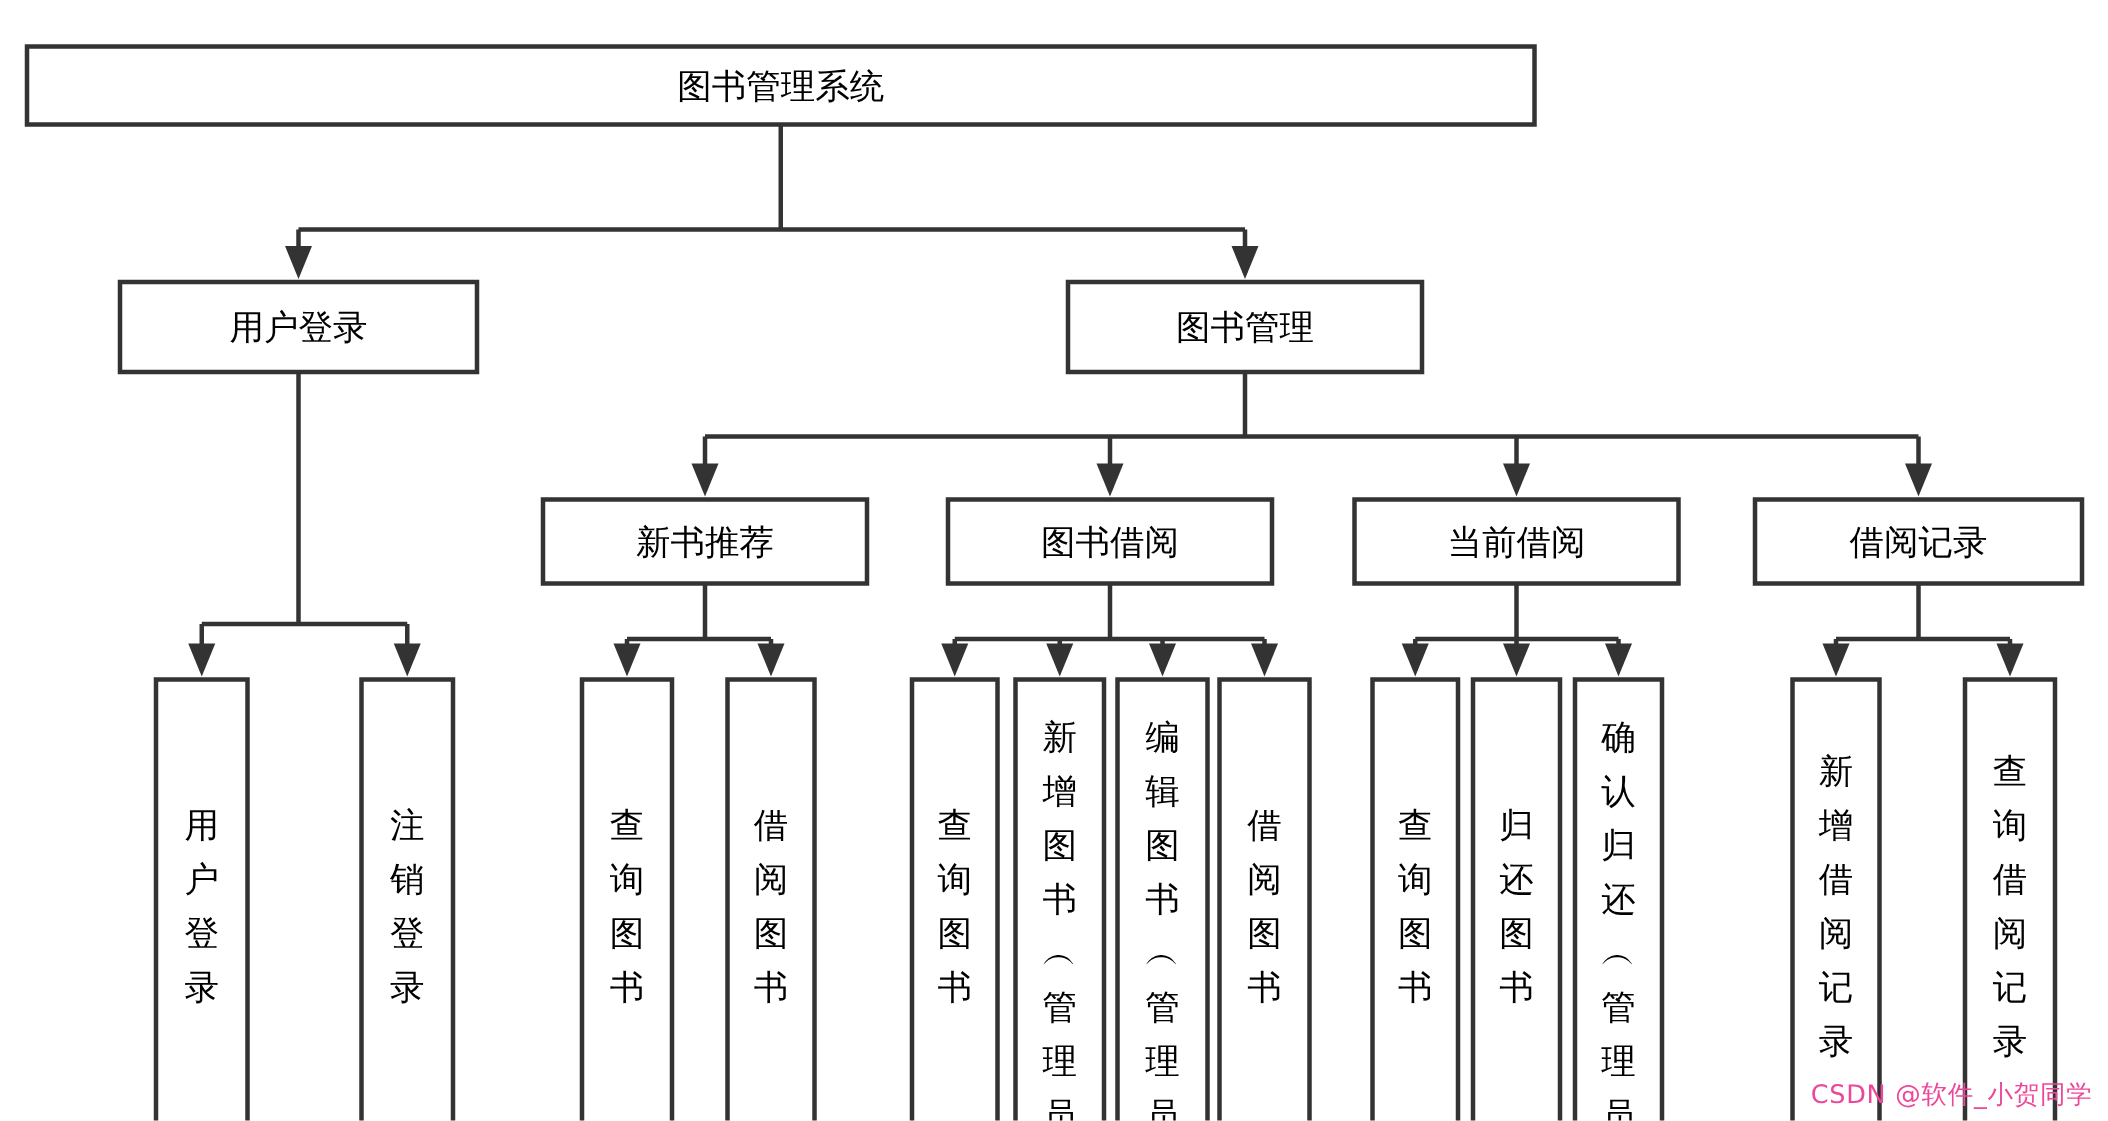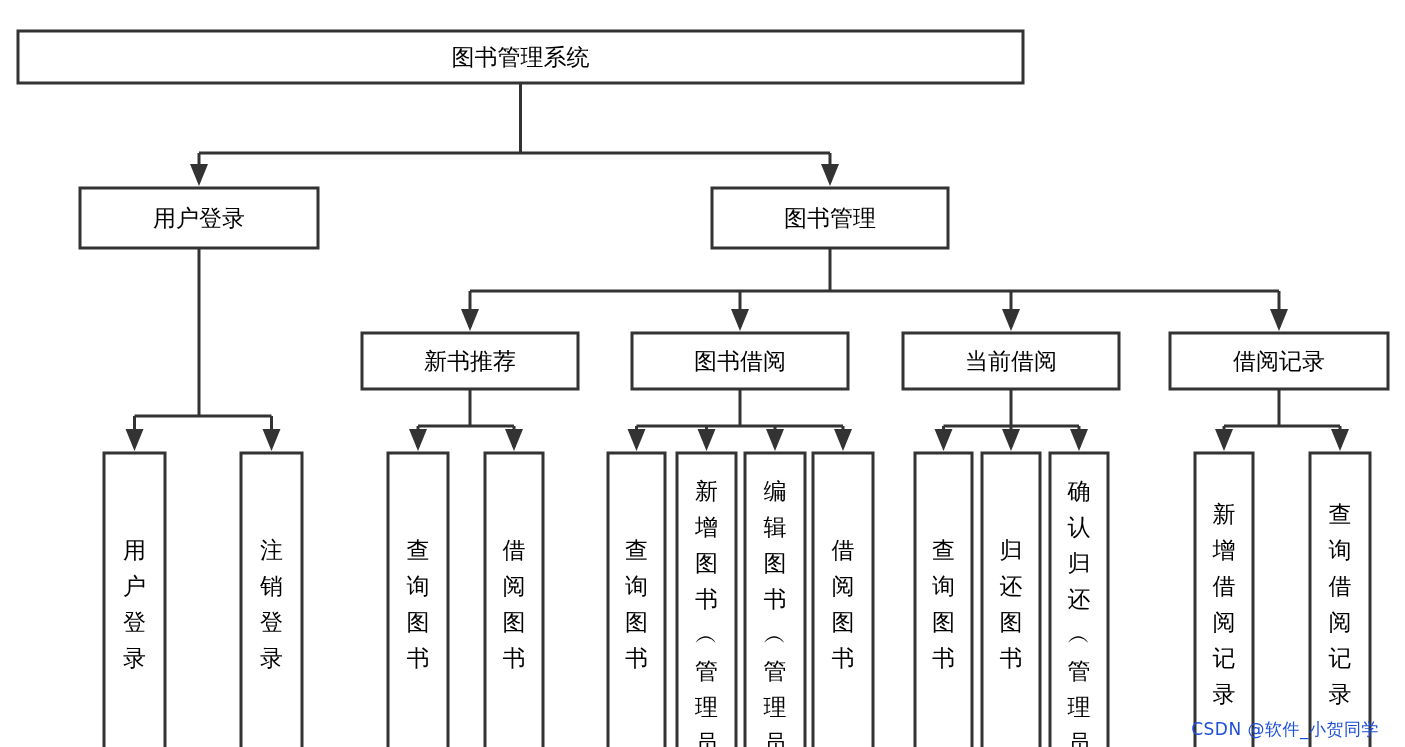--- a/index.html
+++ b/index.html
@@ -18,25 +18,25 @@
     position: absolute;
     left: 0;
     top: 0;
     width: 1405px;
     height: 747px;
     margin-top: 16px;
   }
   svg { display: block; }
   .watermark {
     position: absolute;
-    right: 26px;
+    right: 10px;
     bottom: 6px;
     font-family: "DejaVu Sans", "Liberation Sans", sans-serif;
     font-size: 17px;
-    color: #1d4ed8;
+    color: #ec4899;
     white-space: nowrap;
     letter-spacing: 0.5px;
   }
 </style>
 </head>
 <body>
 
 <div id="diagram-root">
   <svg id="diagram-svg" width="1405" height="747" viewBox="0 0 1405 747" xmlns="http://www.w3.org/2000/svg">
       <g>

